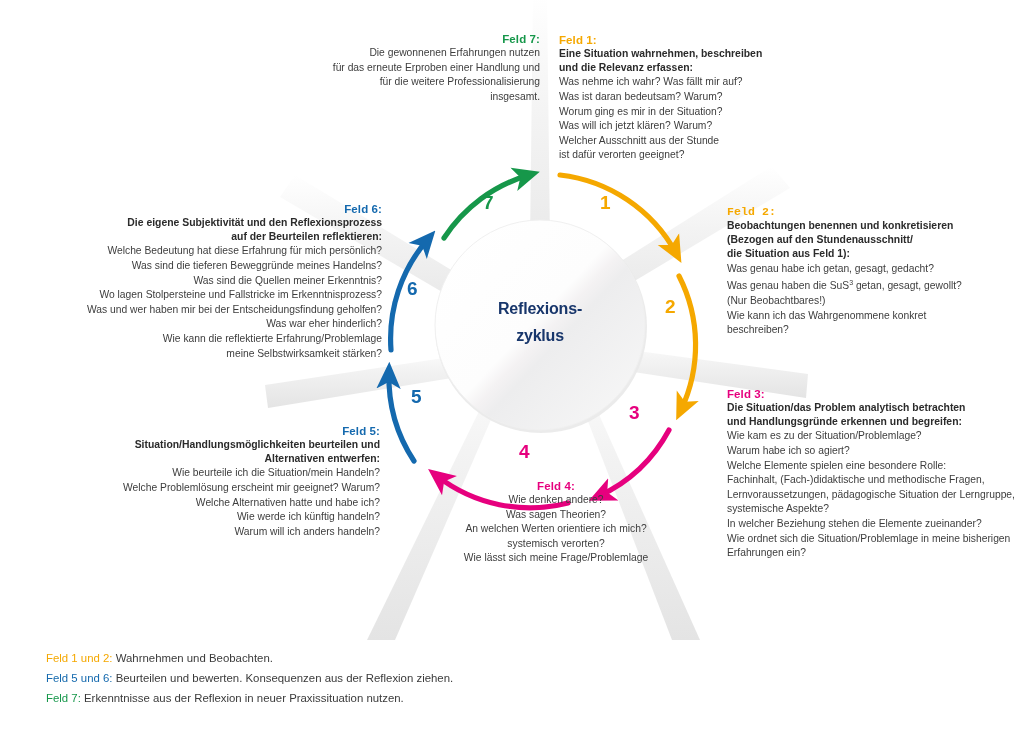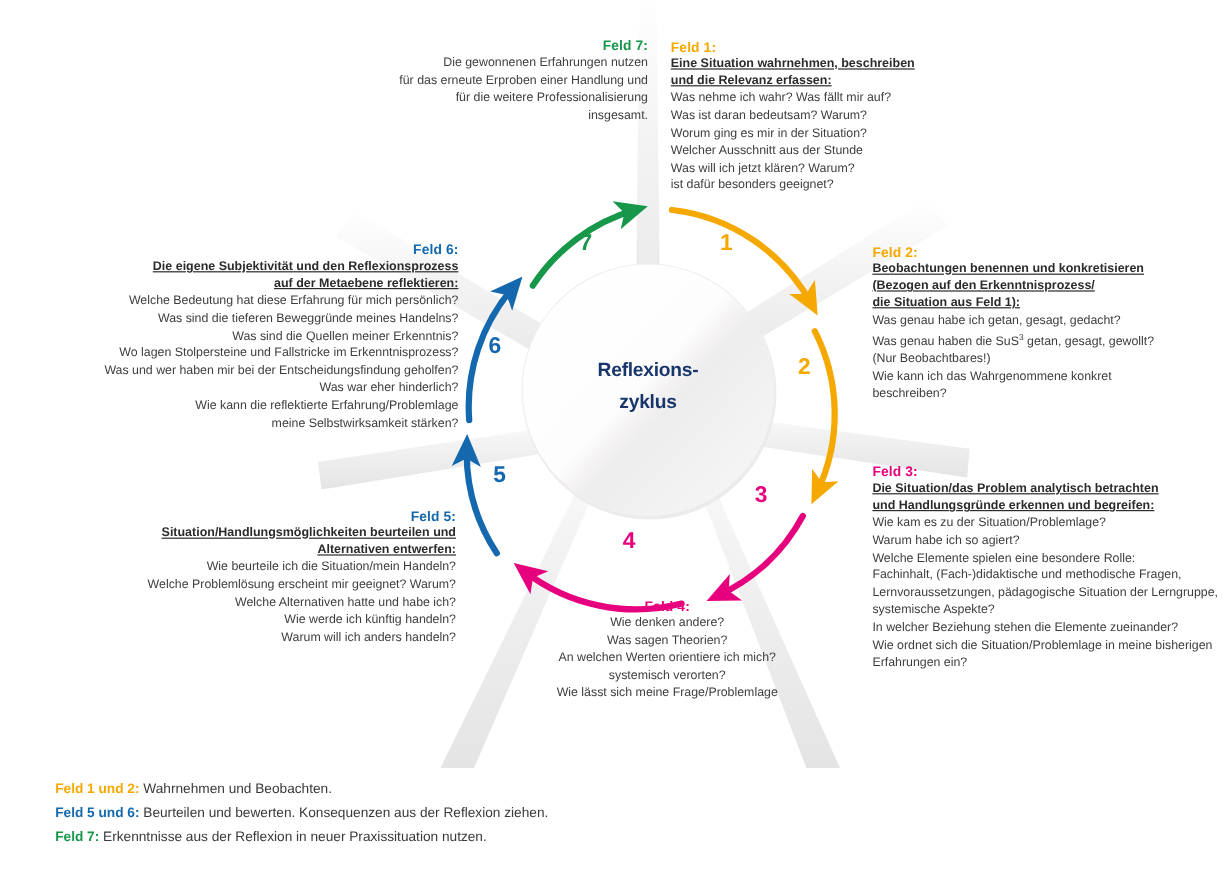--- a/index.html
+++ b/index.html
@@ -11,39 +11,39 @@
     overflow:hidden;position:relative;
   }
   #stage{position:absolute;left:0;top:0;width:1024px;height:731px;}
   #wheel{position:absolute;left:0;top:0;width:1024px;height:640px;}
 
   .field{position:absolute;color:#3b3b3b;}
   .field .hdr{font-weight:bold;font-size:11.5px;margin-bottom:1px;letter-spacing:.1px;}
   .field .sub{font-weight:bold;font-size:10.4px;color:#2b2b2b;line-height:14.2px;}
   .field .qs{font-size:10.3px;color:#3d3d3d;line-height:14.6px;}
   .field .qs div{white-space:nowrap;}
-  .field .sub div{white-space:nowrap;text-decoration:underline;}
+  .field .sub div{white-space:nowrap;}
 
   .al{text-align:left;}
   .ar{text-align:right;}
   .ac{text-align:center;}
 
   
   #f1{left:559px;top:34px;width:300px;}
   #f2{left:727px;top:205px;width:295px;}
   #f3{left:727px;top:388px;width:300px;}
-  #f4{left:417px;top:500px;width:278px;}
+  #f4{left:417px;top:480px;width:278px;}
   #f5{left:30px;top:425px;width:350px;}
   #f6{left:12px;top:203px;width:370px;}
   #f7{left:250px;top:33px;width:290px;}
 
   
   #legend{position:absolute;left:46px;top:648px;width:760px;}
   .lrow{font-size:11.4px;line-height:20px;color:#3a3a3a;white-space:nowrap;}
-  .lrow .lkey{font-weight:bold;}
+  .lrow .lkey{font-weight:normal;}
   .lrow .ltxt{color:#3a3a3a;}
 
   .num{position:absolute;font-weight:bold;font-size:19px;}
   .centerlbl{
     position:absolute;left:435px;top:295px;width:210px;
     text-align:center;color:#18366b;font-weight:bold;
     font-size:16px;line-height:27px;letter-spacing:-.2px;
   }
   sup{font-size:7px;vertical-align:super;}
 </style>
@@ -134,30 +134,30 @@
   <div class="field al" id="f1">
       <div class="hdr" style="color: rgb(245, 168, 0);">Feld 1:</div>
       <div class="sub">
         <div>Eine Situation wahrnehmen, beschreiben</div>
         <div>und die Relevanz erfassen:</div>
       </div>
       <div class="qs">
         <div>Was nehme ich wahr? Was fällt mir auf?</div>
         <div>Was ist daran bedeutsam? Warum?</div>
         <div>Worum ging es mir in der Situation?</div>
+        <div>Was will ich jetzt klären? Warum?</div>
         <div>Welcher Ausschnitt aus der Stunde</div>
-        <div>Was will ich jetzt klären? Warum?</div>
-        <div> ist dafür besonders geeignet?</div>
+        <div> ist dafür verorten geeignet?</div>
       </div>
     </div>
   <div class="field al" id="f2">
-      <div class="hdr" style="color: rgb(245, 168, 0);">Feld 2:</div>
+      <div class="hdr" style="color: rgb(245, 168, 0); font-family: Liberation Mono, monospace;">Feld 2:</div>
       <div class="sub">
         <div>Beobachtungen benennen und konkretisieren</div>
-        <div>(Bezogen auf den Erkenntnisprozess/</div>
+        <div>(Bezogen auf den Stundenausschnitt/</div>
         <div>die Situation aus Feld 1):</div>
       </div>
       <div class="qs">
         <div>Was genau habe ich getan, gesagt, gedacht?</div>
         <div>Was genau haben die SuS<sup>3</sup> getan, gesagt, gewollt?</div>
         <div>(Nur Beobachtbares!)</div>
         <div>Wie kann ich das Wahrgenommene konkret</div>
         <div>beschreiben?</div>
       </div>
     </div>
@@ -200,21 +200,21 @@
         <div>Welche Problemlösung erscheint mir geeignet? Warum?</div>
         <div>Welche Alternativen hatte und habe ich?</div>
         <div>Wie werde ich künftig handeln?</div>
         <div>Warum will ich anders handeln?</div>
       </div>
     </div>
   <div class="field ar" id="f6">
       <div class="hdr" style="color: rgb(20, 105, 174);">Feld 6:</div>
       <div class="sub">
         <div>Die eigene Subjektivität und den Reflexionsprozess</div>
-        <div>auf der Metaebene reflektieren:</div>
+        <div>auf der Beurteilen reflektieren:</div>
       </div>
       <div class="qs">
         <div>Welche Bedeutung hat diese Erfahrung für mich persönlich?</div>
         <div>Was sind die tieferen Beweggründe meines Handelns?</div>
         <div>Was sind die Quellen meiner Erkenntnis?</div>
         <div>Wo lagen Stolpersteine und Fallstricke im Erkenntnisprozess?</div>
         <div>Was und wer haben mir bei der Entscheidungsfindung geholfen?</div>
         <div>Was war eher hinderlich?</div>
         <div>Wie kann die reflektierte Erfahrung/Problemlage</div>
         <div>meine Selbstwirksamkeit stärken?</div>

